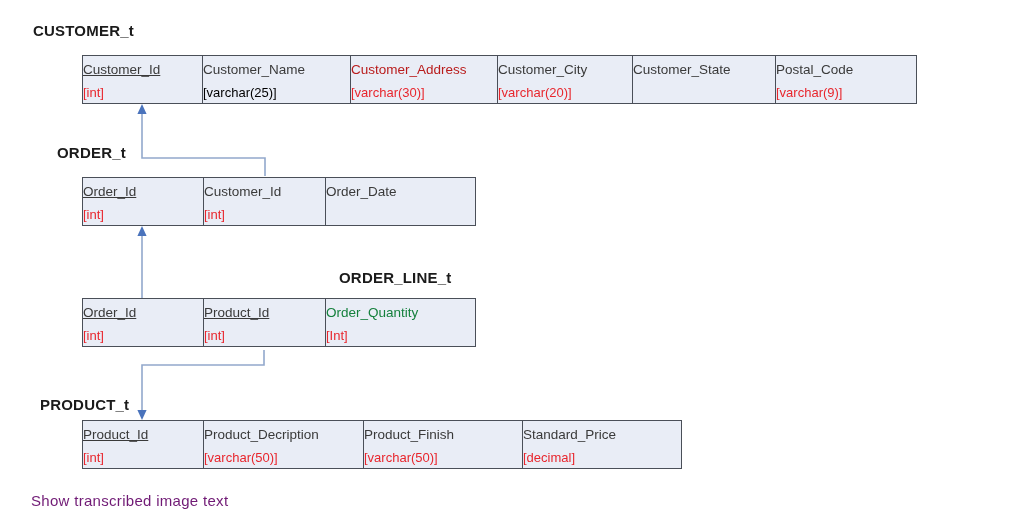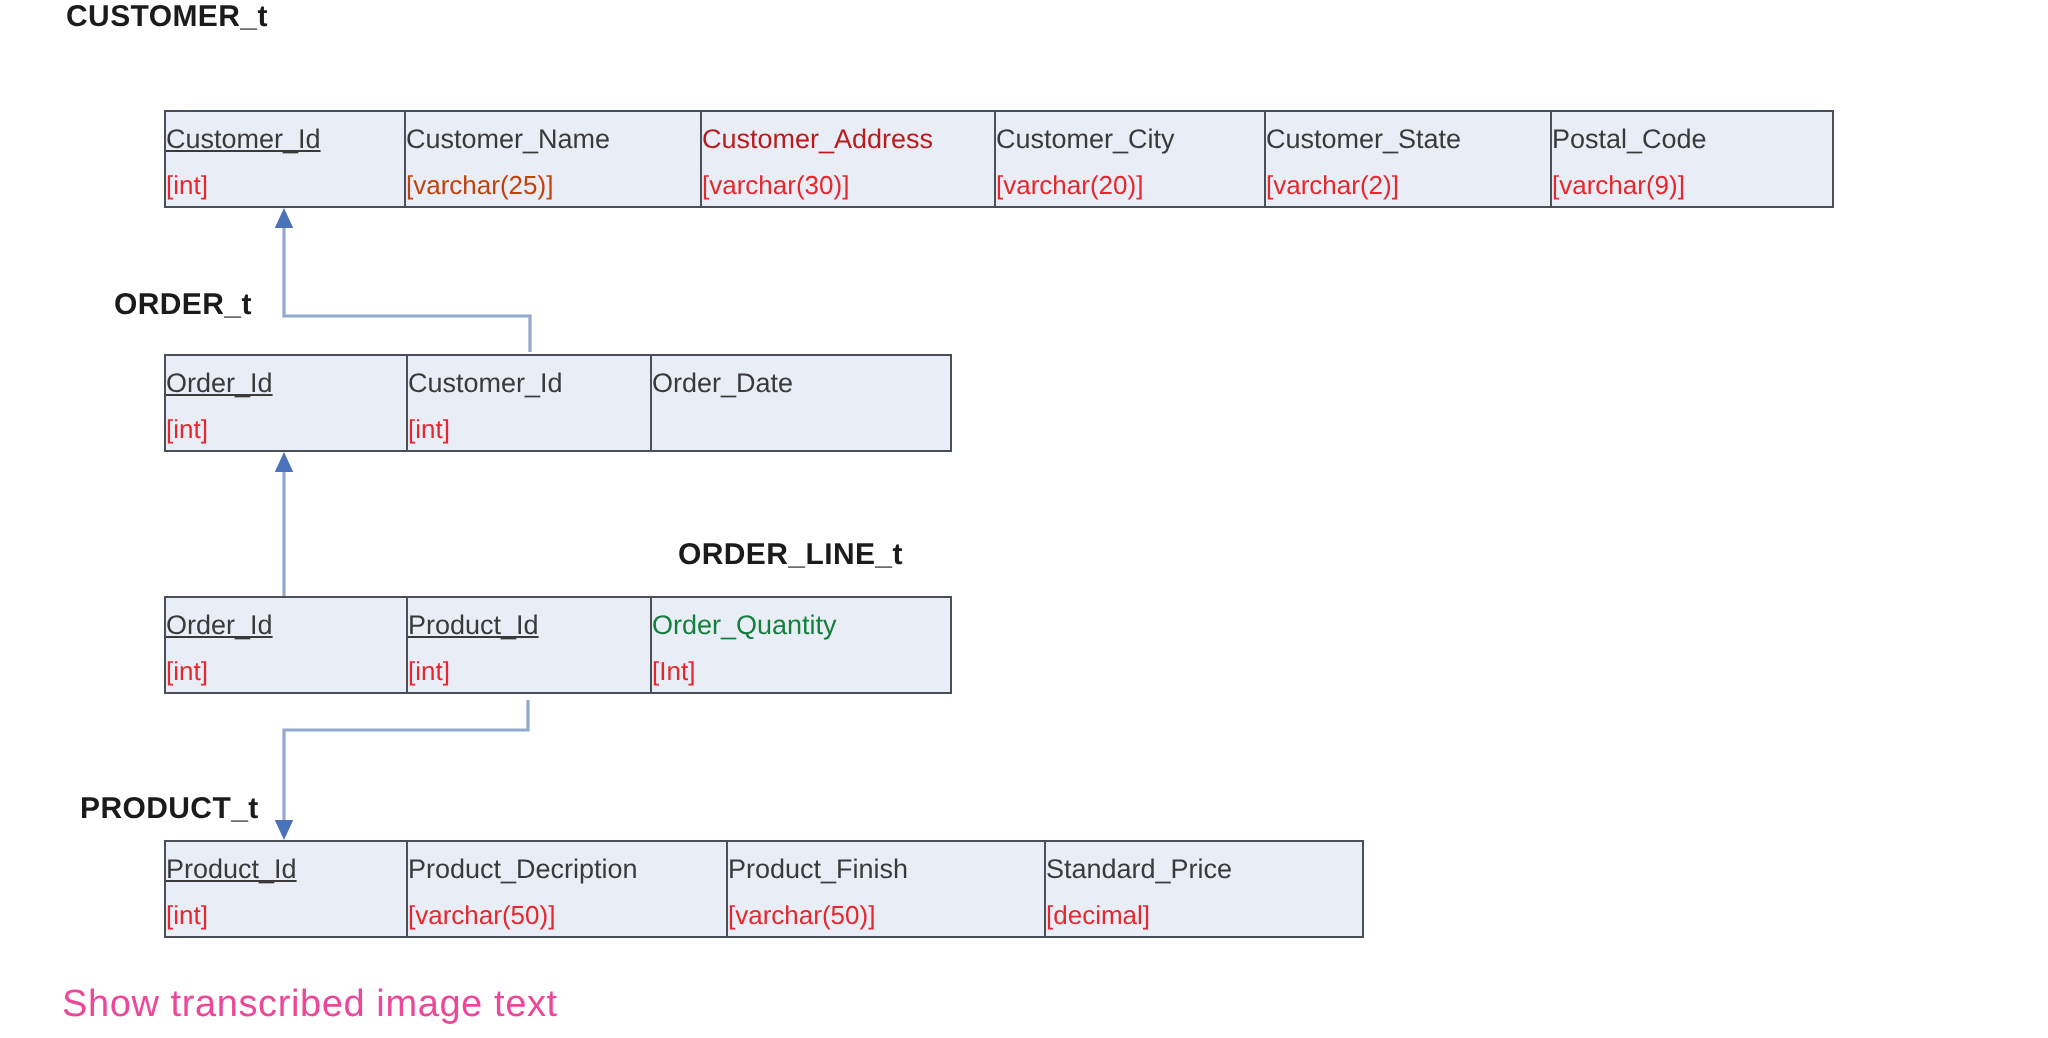--- a/index.html
+++ b/index.html
@@ -56,62 +56,61 @@
   .col-type {
     font-size: 13px;
     line-height: 16px;
     margin-top: 7px;
     white-space: nowrap;
   }
   .footer-link {
     position: absolute;
     left: 31px;
     top: 492px;
-    font-size: 19px;
-    color: #ec4899;
+    font-size: 15px;
+    color: #701a75;
     letter-spacing: 0.3px;
     cursor: pointer;
     white-space: nowrap;
   }
 </style>
 </head>
 <body>
 
 <div class="canvas">
 
   <svg class="connectors" viewBox="0 0 1024 519" xmlns="http://www.w3.org/2000/svg">
     <path class="conn-line" d="M265 176 L265 158 L142 158 L142 113" fill="none" stroke-width="1.6" stroke="#92a8cc"></path>
     <polygon class="conn-head" points="142,104 137.4,114 146.6,114" fill="#4a73bc"></polygon>
     <path class="conn-line" d="M142 298 L142 235" fill="none" stroke-width="1.6" stroke="#92a8cc"></path>
     <polygon class="conn-head" points="142,226 137.4,236 146.6,236" fill="#4a73bc"></polygon>
     <path class="conn-line" d="M264 350 L264 365 L142 365 L142 411" fill="none" stroke-width="1.6" stroke="#92a8cc"></path>
     <polygon class="conn-head" points="142,420 137.4,410 146.6,410" fill="#4a73bc"></polygon>
   </svg>
 
-  <div class="tbl-title" style="left:33px; top:0">CUSTOMER_t</div>
+  <div class="tbl-title" style="left:33px; top:22px">CUSTOMER_t</div>
   <div class="db-table" style="left: 82px; top: 55px; background: rgb(233, 237, 246);">
       <div class="cell" style="width: 120px;">
         <div class="col-name pk" style="color: rgb(58, 58, 58);">Customer_Id</div>
         <div class="col-type" style="color: rgb(232, 38, 45);">[int]</div>
       </div>
       <div class="cell" style="width: 148px;">
         <div class="col-name" style="color: rgb(58, 58, 58);">Customer_Name</div>
-        <div class="col-type" style="color: #c2410c;">[varchar(25)]</div>
+        <div class="col-type" style="color: #000000;">[varchar(25)]</div>
       </div>
       <div class="cell" style="width: 147px;">
         <div class="col-name" style="color: #b91c1c;">Customer_Address</div>
         <div class="col-type" style="color: rgb(232, 38, 45);">[varchar(30)]</div>
       </div>
       <div class="cell" style="width: 135px;">
         <div class="col-name" style="color: rgb(58, 58, 58);">Customer_City</div>
         <div class="col-type" style="color: rgb(232, 38, 45);">[varchar(20)]</div>
       </div>
       <div class="cell" style="width: 143px;">
         <div class="col-name" style="color: rgb(58, 58, 58);">Customer_State</div>
-        <div class="col-type" style="color: rgb(232, 38, 45);">[varchar(2)]</div>
       </div>
       <div class="cell" style="width: 140px;">
         <div class="col-name" style="color: rgb(58, 58, 58);">Postal_Code</div>
         <div class="col-type" style="color: rgb(232, 38, 45);">[varchar(9)]</div>
       </div>
     </div>
 
   <div class="tbl-title" style="left:57px; top:144px">ORDER_t</div>
   <div class="db-table" style="left: 82px; top: 177px; background: rgb(233, 237, 246);">
       <div class="cell" style="width: 121px;">

